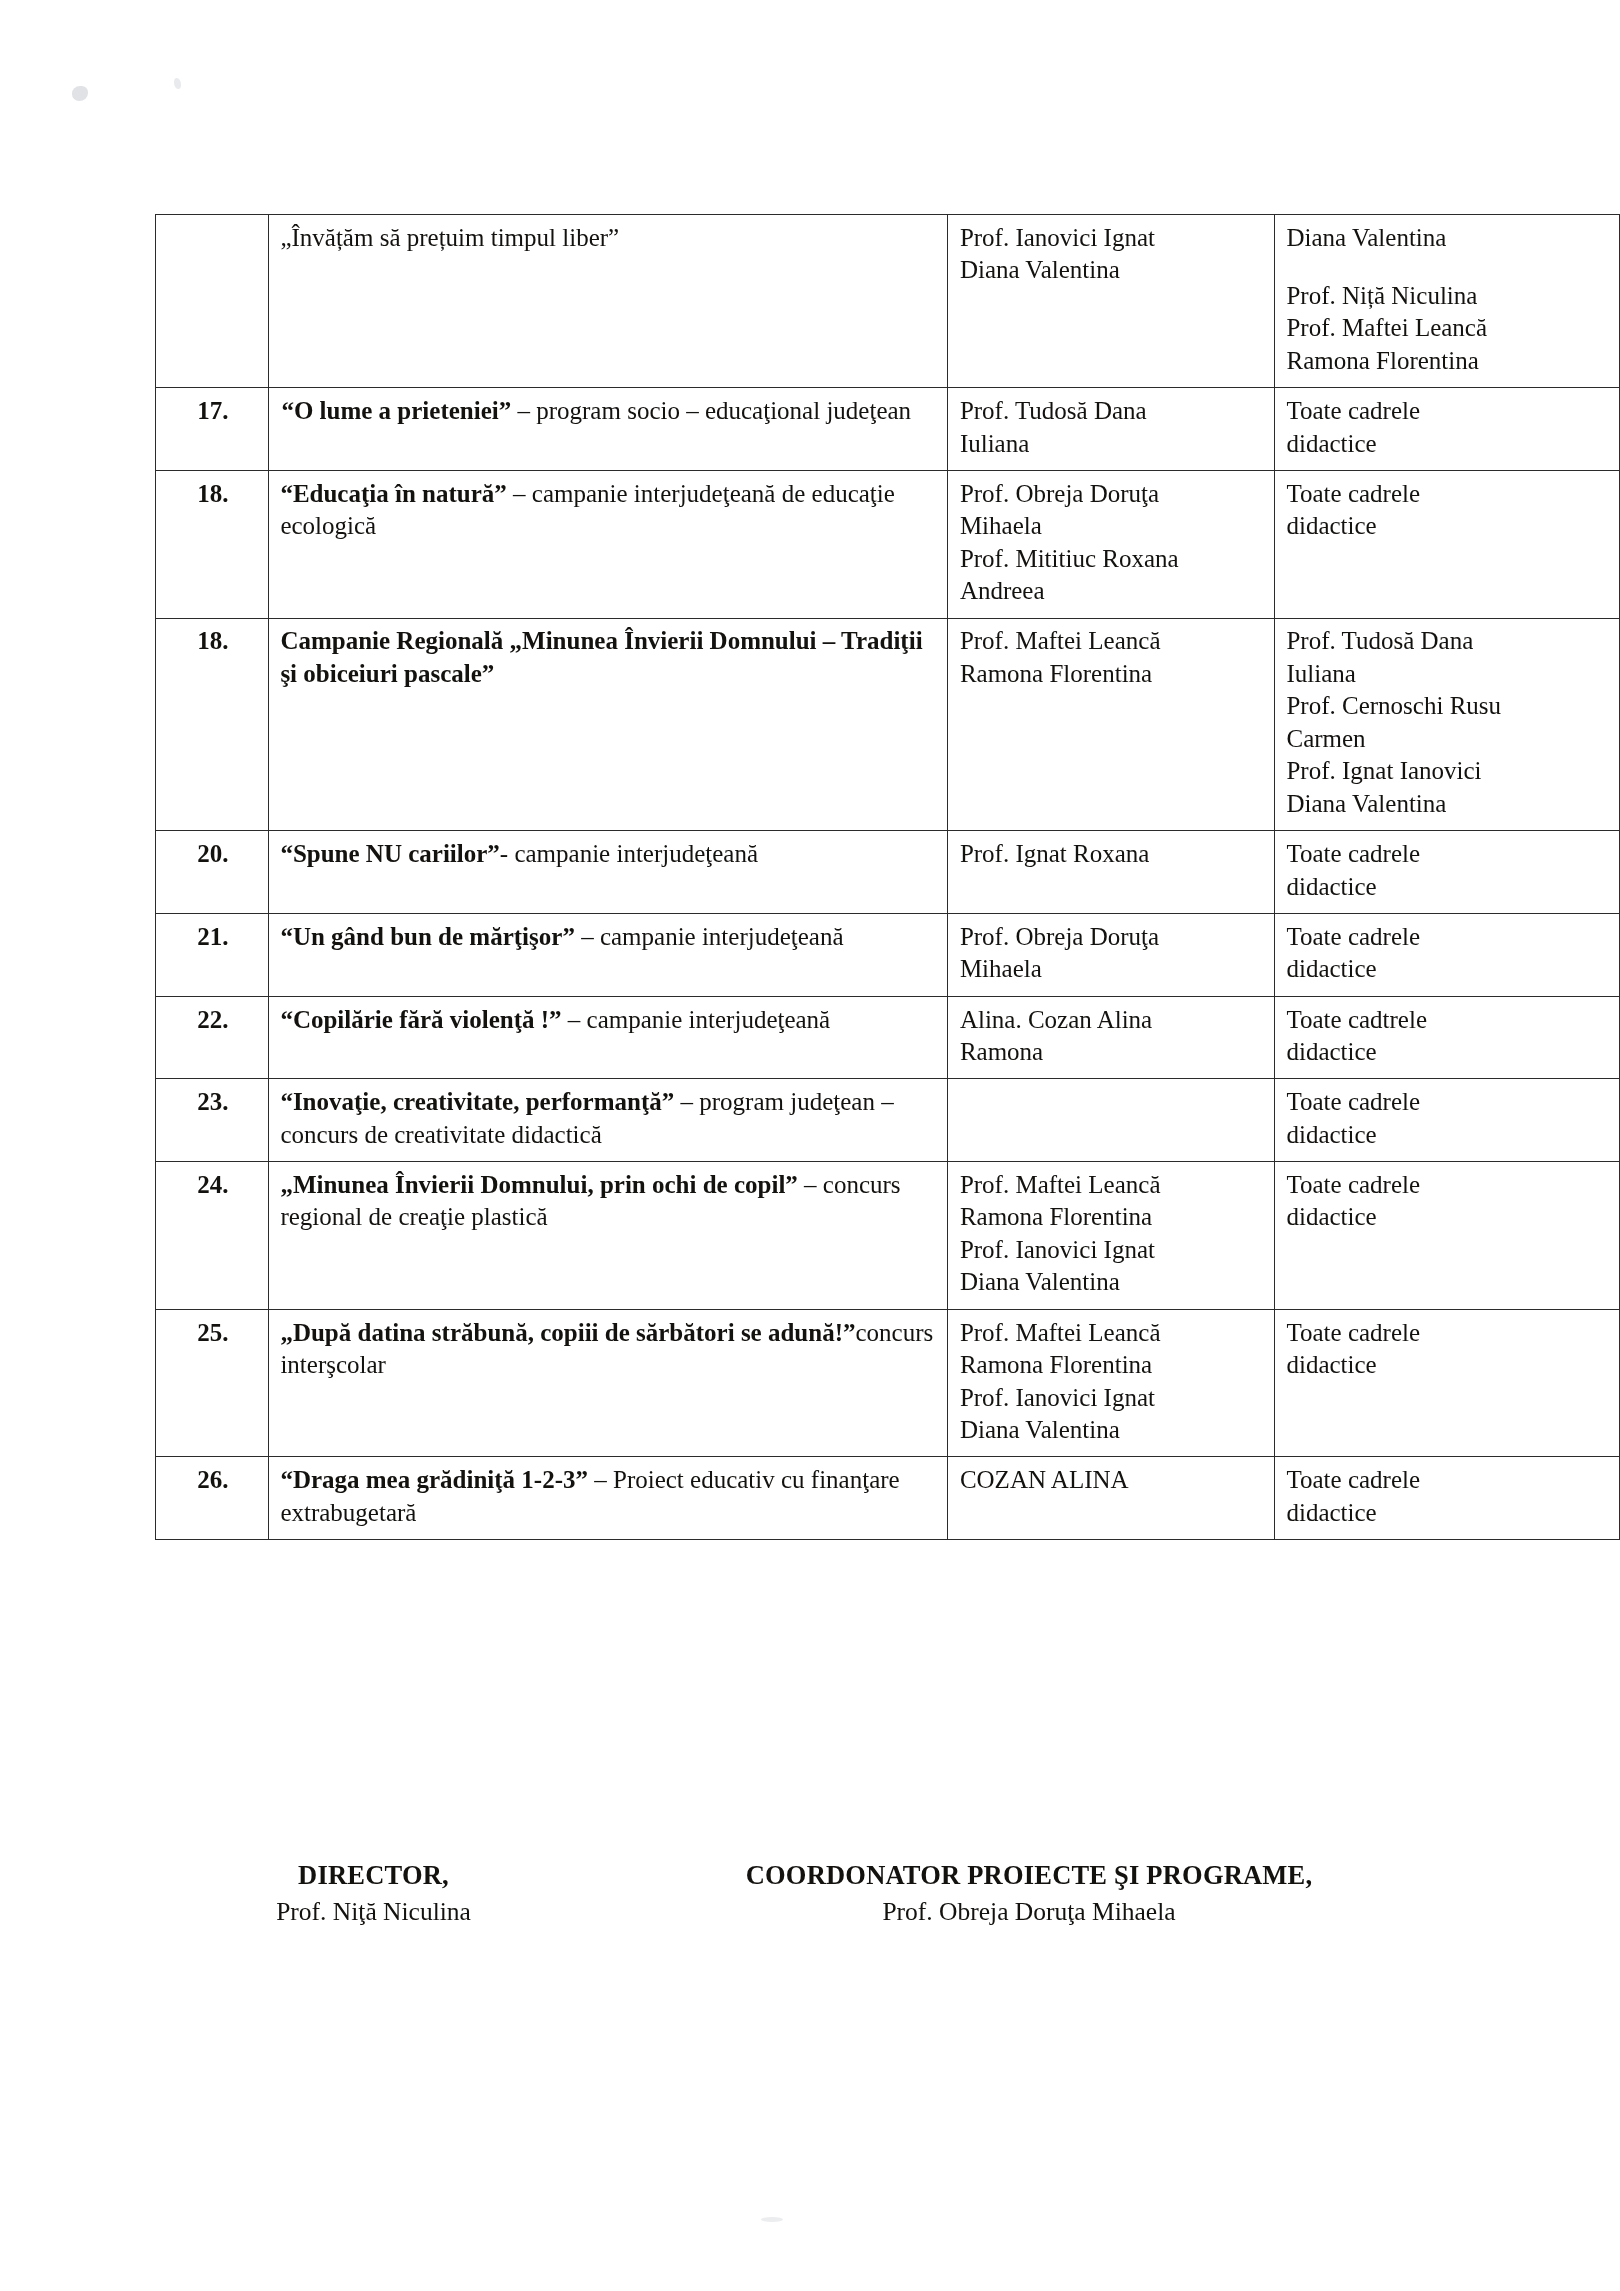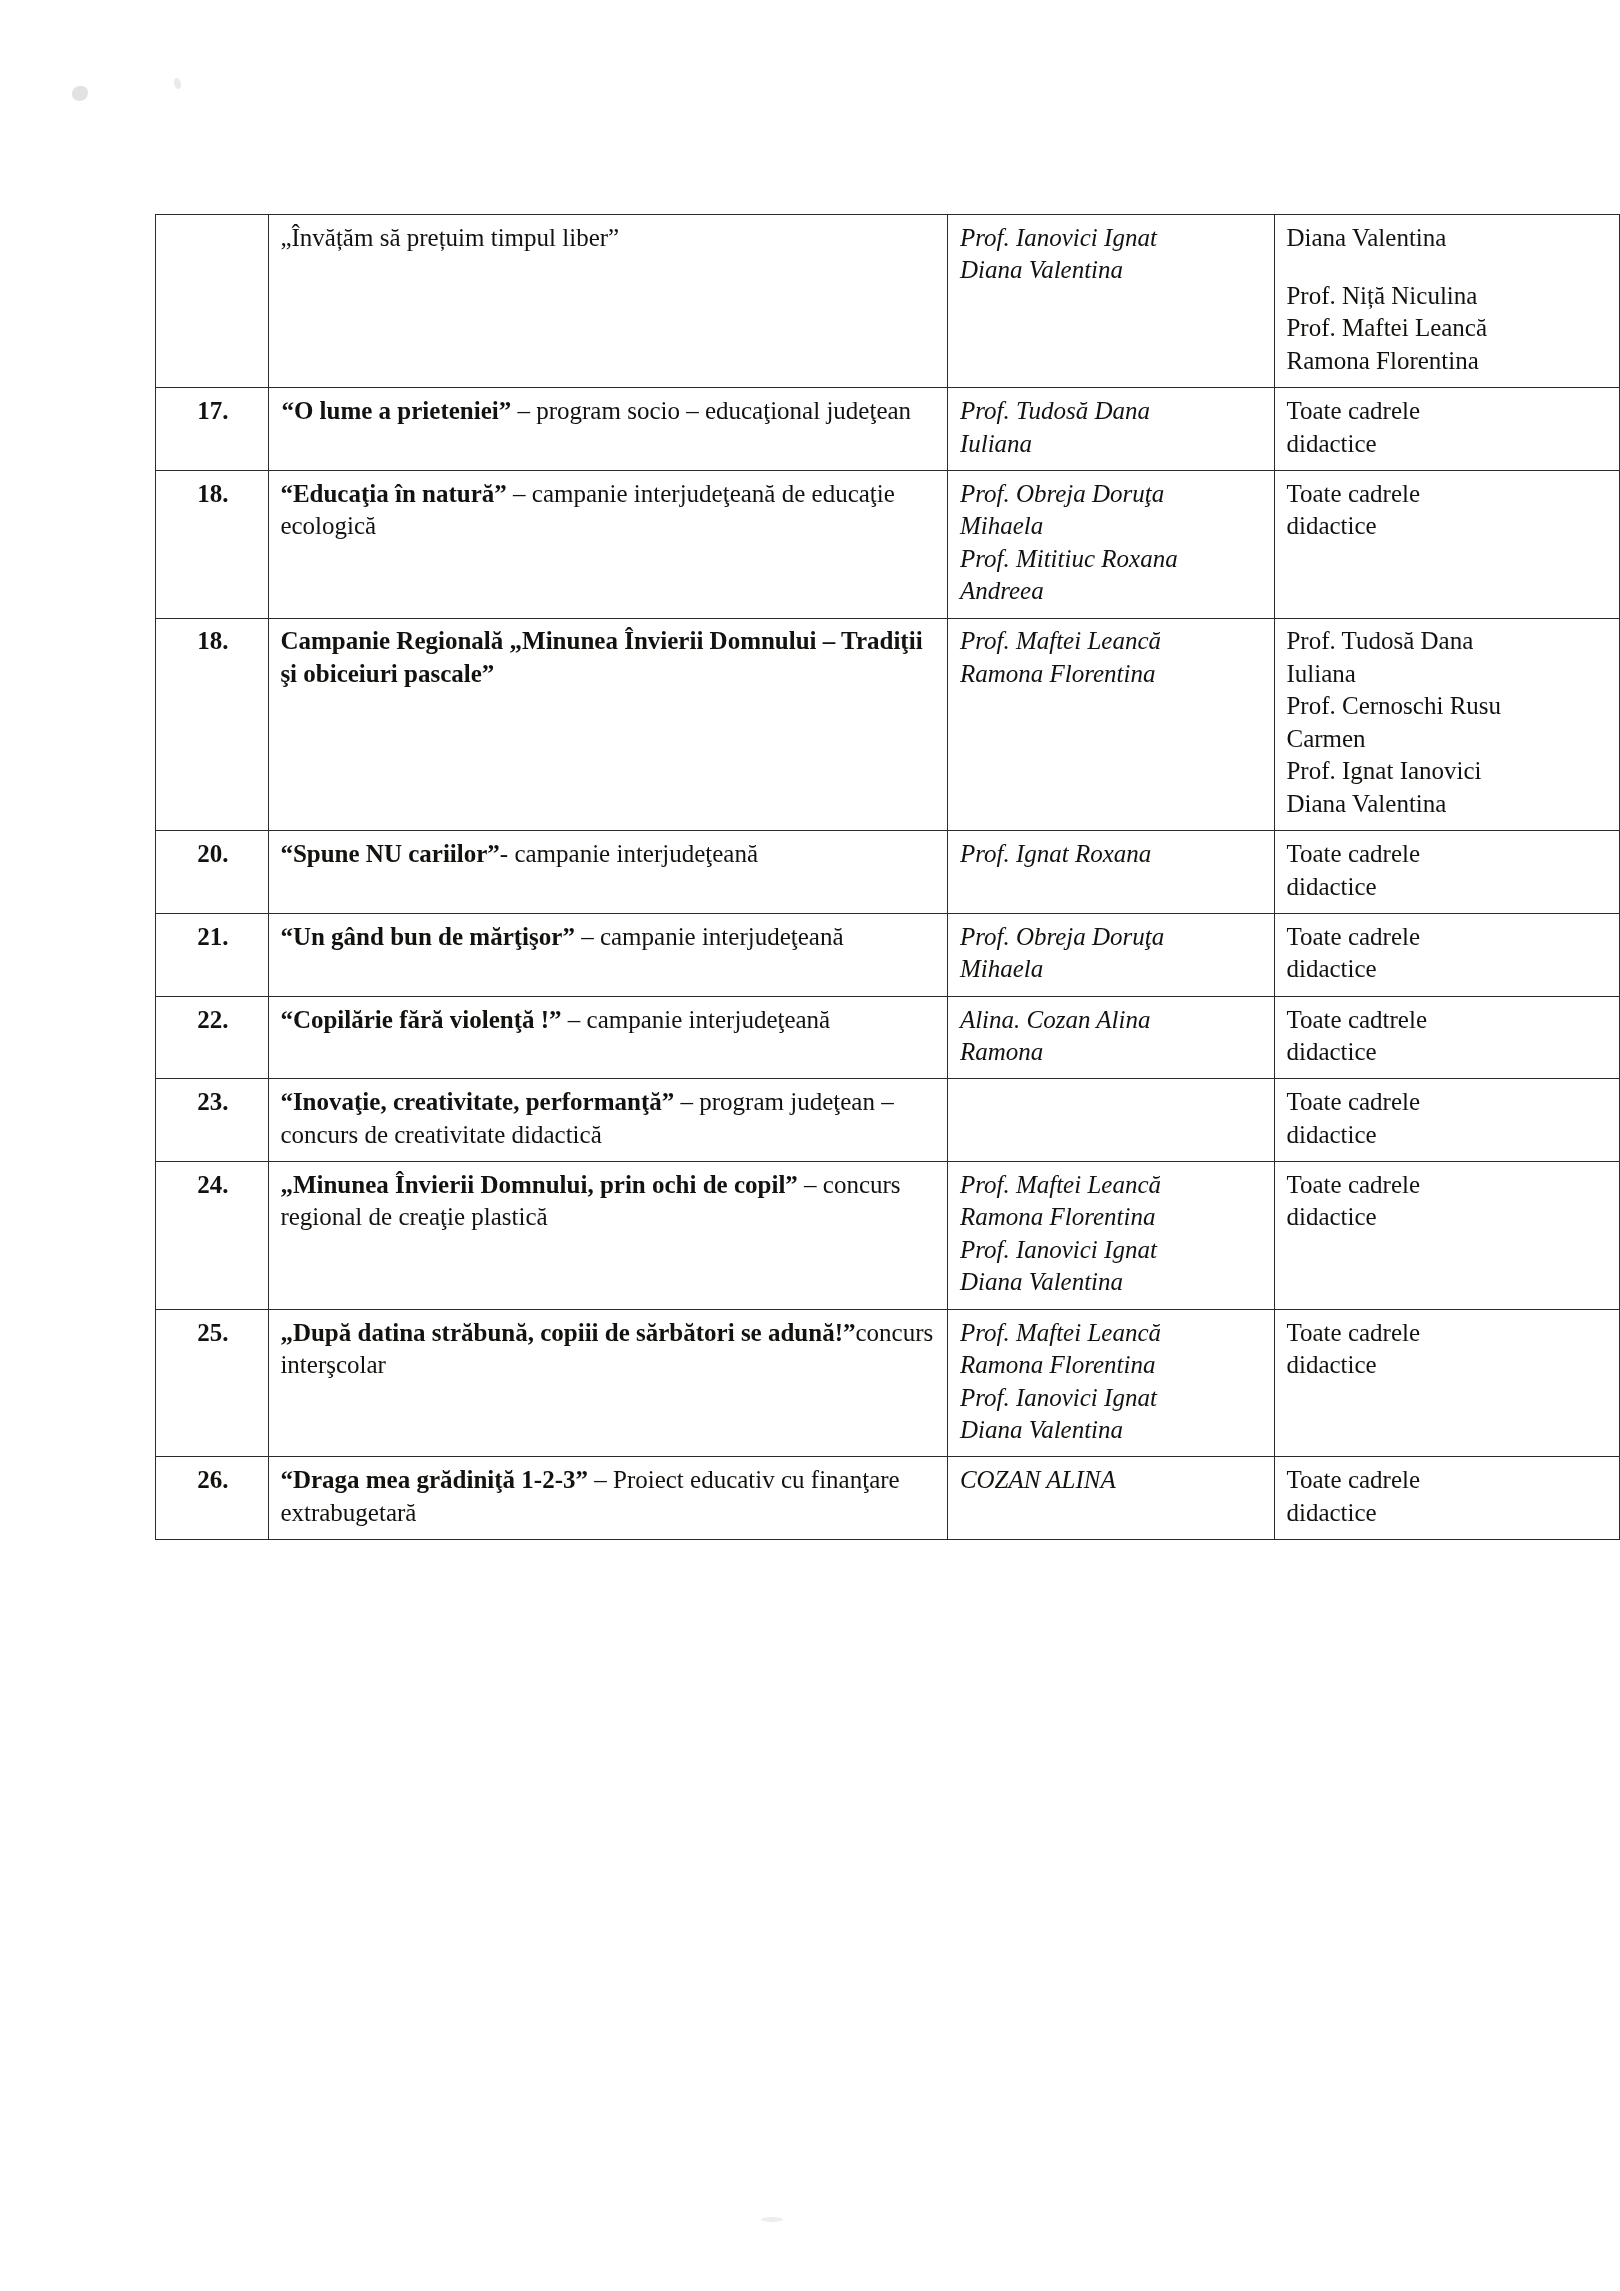--- a/index.html
+++ b/index.html
@@ -49,21 +49,21 @@
   }
   .doc-table td {
     border: 1.6px solid #2b2b2b;
     vertical-align: top;
     padding: 6.9px 9.8px 9.8px 11.8px;
     font-size: 25px;
     line-height: 1.30;
   }
   .col-no    { width: 90px;  text-align: center; font-weight: bold; font-size: 25.5px; }
   .col-title { width: 653px; }
-  .col-resp  { width: 304px; font-style: italic; }
+  .col-resp  { width: 304px; }
   .col-part  { width: 323px; }
 
   
   .no-top    { vertical-align: top;    padding-top: 7.8px; }
   .no-mid    { vertical-align: middle; }
 
   td.title-cell { padding-right: 13.7px; }
 
   .bold   { font-weight: bold; }
   .just   { text-align: justify; text-align-last: left; }
@@ -265,15 +265,27 @@
         </td>
         <td class="col-part">
           <span class="nameline">Toate cadrele</span>
           <span class="nameline">didactice</span>
         </td>
       </tr>
 
     </tbody>
   </table>
 
+  <div class="signatures">
+    <div class="sig-row">
+      <div class="sig-block" id="sig-director">
+        <span class="sig-role">DIRECTOR,</span>
+        <span class="sig-name">Prof. Niţă  Niculina</span>
+      </div>
+      <div class="sig-block" id="sig-coordinator">
+        <span class="sig-role">COORDONATOR PROIECTE ŞI PROGRAME,</span>
+        <span class="sig-name">Prof. Obreja Doruţa Mihaela</span>
+      </div>
+    </div>
+  </div>
 
 </div>
 
 
 </body></html>

